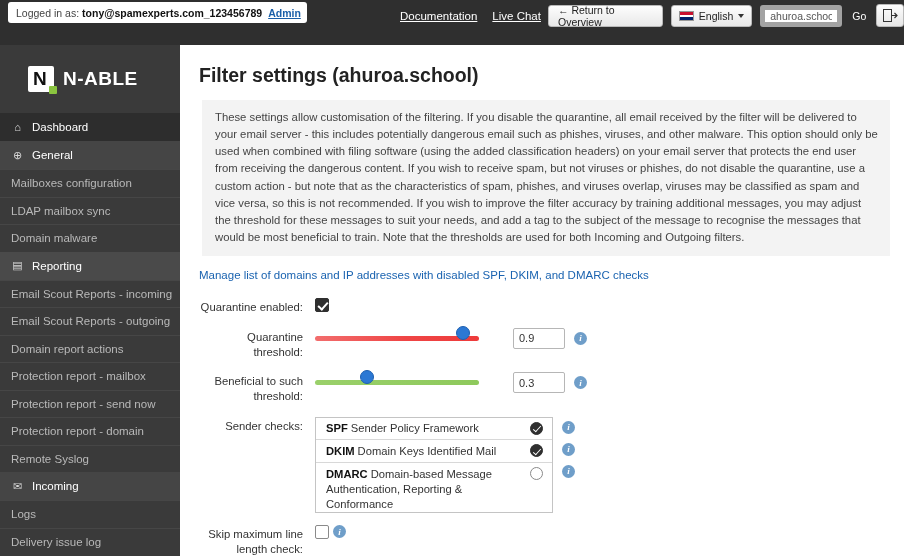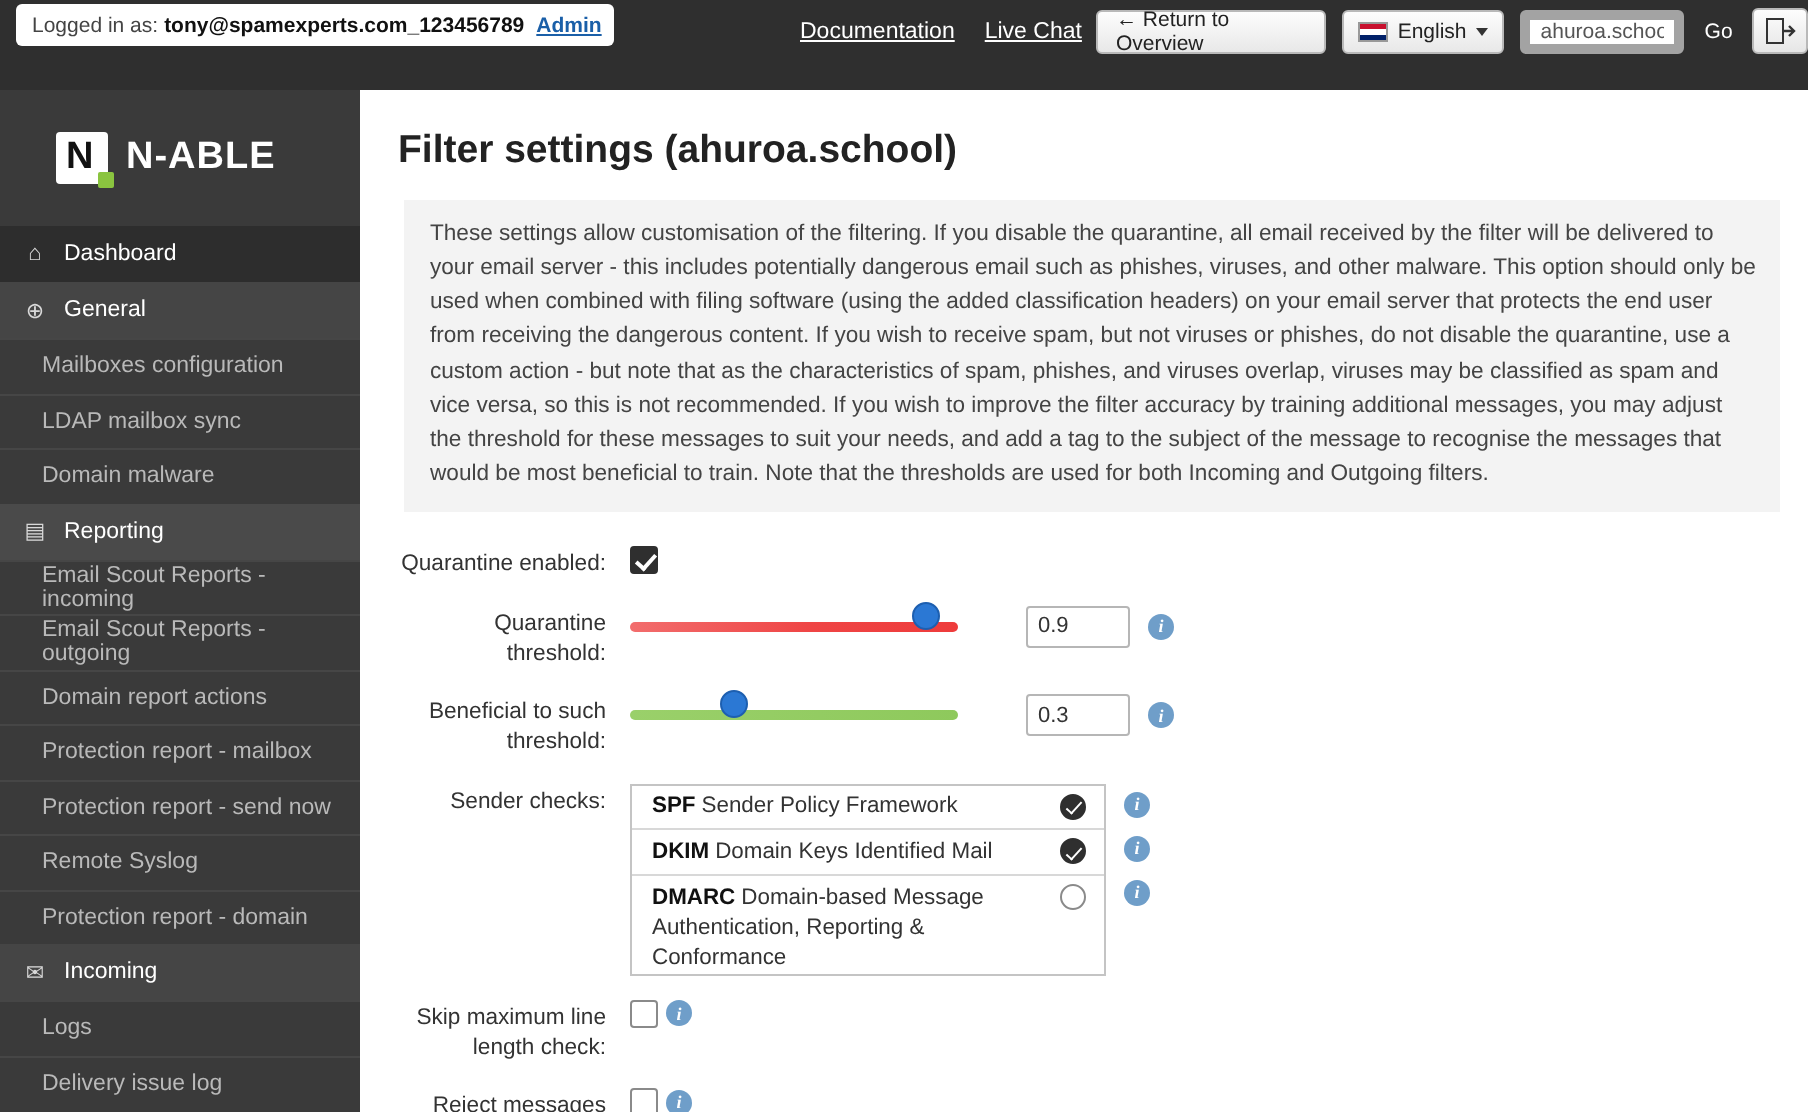--- a/index.html
+++ b/index.html
@@ -204,21 +204,21 @@
     width: 13px;
     display: inline-flex;
     justify-content: center;
     font-size: 11px;
     color: #d8d8d8;
   }
   .nav-item {
     height: 27.5px;
     display: flex;
     align-items: center;
-    padding-left: 21px;
+    padding-left: 11px;
     color: #b9b9b9;
     font-size: 11.5px;
     background: #3a3a3a;
     border-top: 1px solid #464646;
     cursor: pointer;
   }
 
   
   .main {
     position: absolute;
@@ -479,44 +479,45 @@
   <div class="nav-item">
       <span>Domain report actions</span>
     </div>
   <div class="nav-item">
       <span>Protection report - mailbox</span>
     </div>
   <div class="nav-item">
       <span>Protection report - send now</span>
     </div>
   <div class="nav-item">
+      <span>Protection report - domain</span>
+    </div>
+  <div class="nav-item">
       <span>Remote Syslog</span>
-    </div>
-  <div class="nav-item">
-      <span>Protection report - domain</span>
     </div>
 
   <div class="nav-section mid">
     <span class="nav-icon">✉</span>
     <span>Incoming</span>
   </div>
   <div class="nav-item">
       <span>Logs</span>
     </div>
   <div class="nav-item">
       <span>Delivery issue log</span>
     </div>
 </div>
 
 <div class="main">
 
   <div class="page-title">Filter settings (ahuroa.school)</div>
 
   <div class="intro-box">These settings allow customisation of the filtering. If you disable the quarantine, all email received by the filter will be delivered to your email server - this includes potentially dangerous email such as phishes, viruses, and other malware. This option should only be used when combined with filing software (using the added classification headers) on your email server that protects the end user from receiving the dangerous content. If you wish to receive spam, but not viruses or phishes, do not disable the quarantine, use a custom action - but note that as the characteristics of spam, phishes, and viruses overlap, viruses may be classified as spam and vice versa, so this is not recommended. If you wish to improve the filter accuracy by training additional messages, you may adjust the threshold for these messages to suit your needs, and add a tag to the subject of the message to recognise the messages that would be most beneficial to train. Note that the thresholds are used for both Incoming and Outgoing filters.</div>
 
+  <a class="manage-link" href="#">Manage list of domains and IP addresses with disabled SPF, DKIM, and DMARC checks</a>
 
   <div class="form">
 
     <div class="row">
       <div class="row-label">Quarantine enabled:</div>
       <div class="row-field">
         <span class="cb checked"></span>
       </div>
     </div>
 

